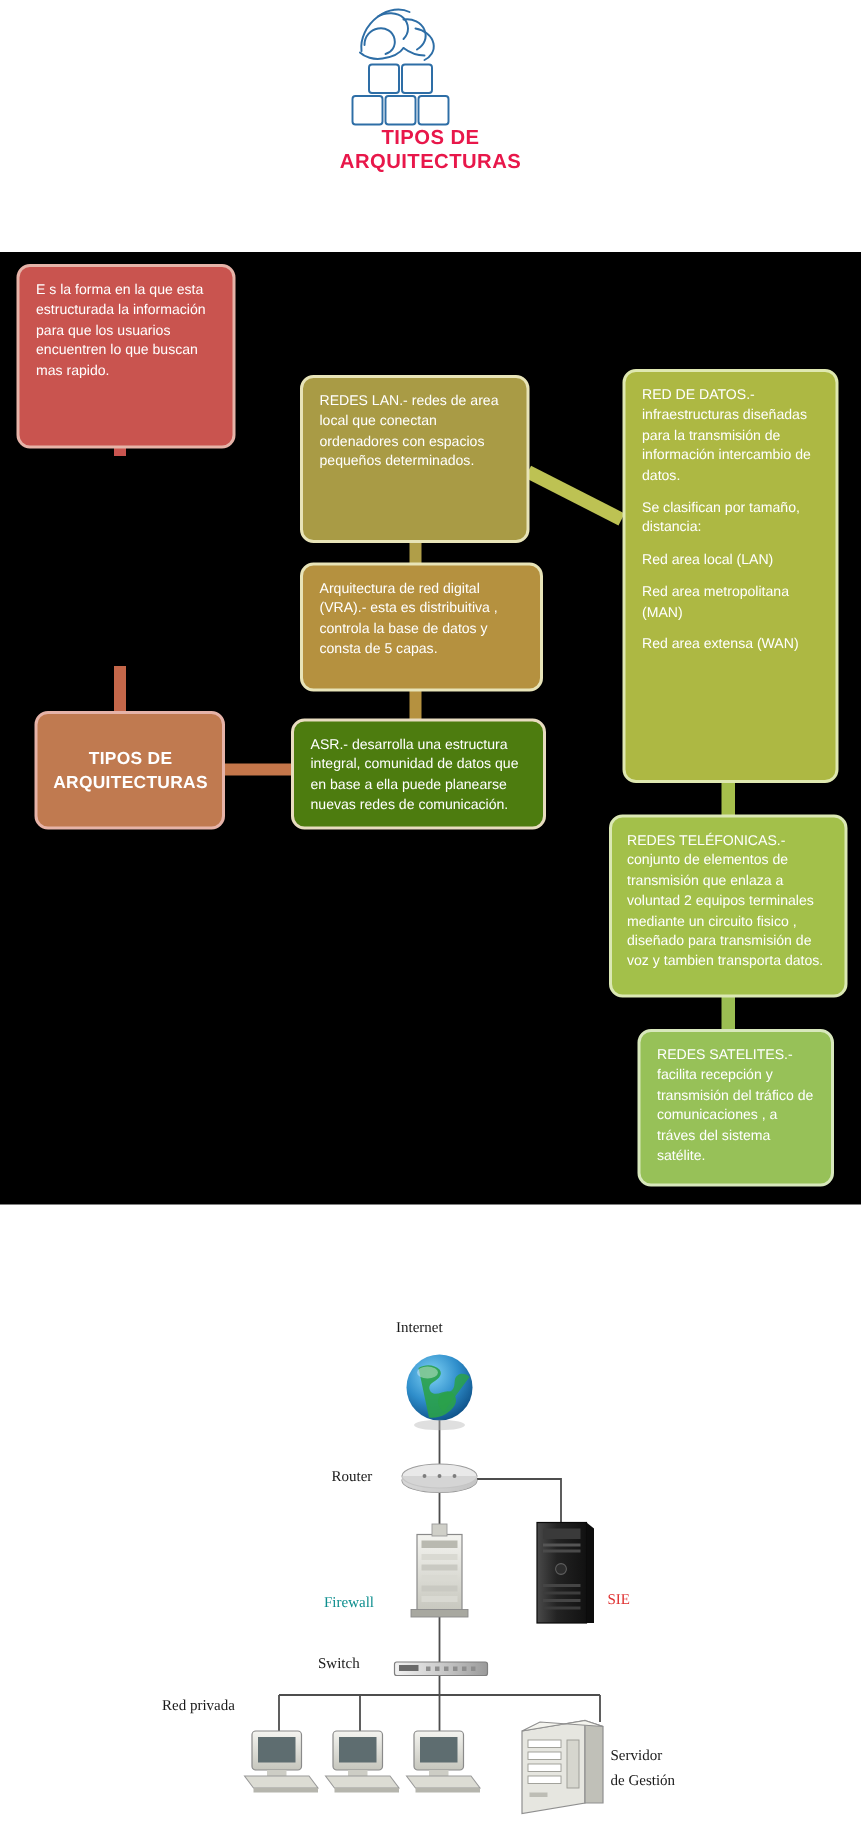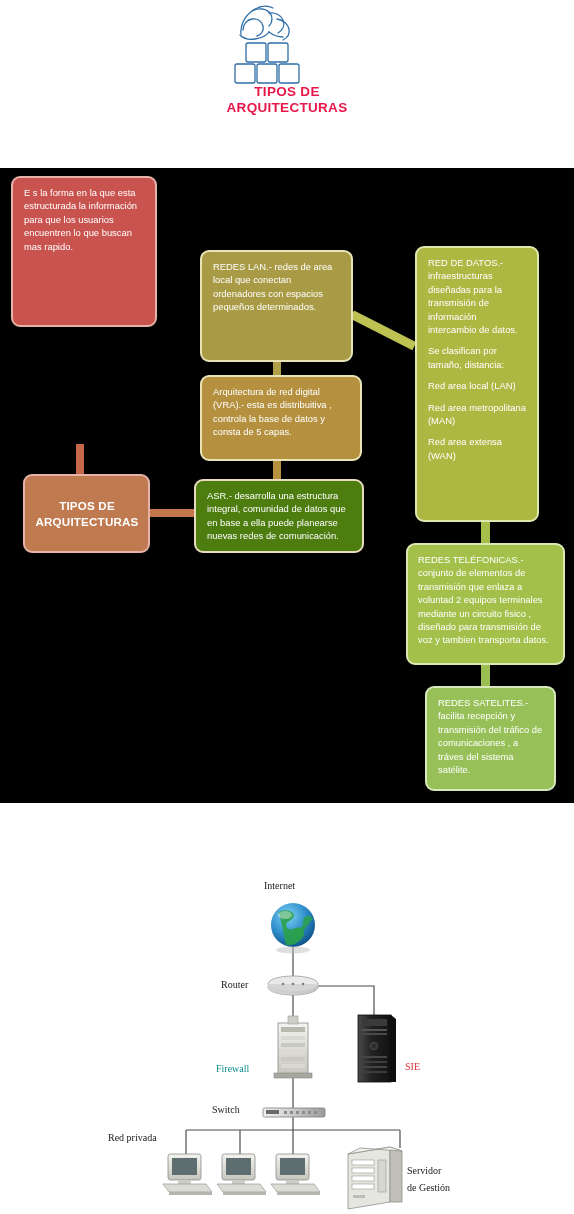--- a/index.html
+++ b/index.html
@@ -86,21 +86,21 @@
 
   <div class="conn" style="left:273px; top:290px; width:8px; height:22px; background:#b5913f;"></div>
 
   <div class="conn" style="left:352px; top:142px; width:70px; height:9px; background:#bdc253;
               transform-origin:0 50%; transform:rotate(27deg);"></div>
 
   <div class="conn" style="left:481px; top:352px; width:9px; height:26px; background:#a6bf4b;"></div>
 
   <div class="conn" style="left:481px; top:495px; width:9px; height:26px; background:#9bbe52;"></div>
 
-  <div class="node" style="left:11px; top:8px; width:146px; height:151px; background:#c9544f; border:2px solid #e6b3a8;">
+  <div class="node" style="left:11px; top:8px; width:146px; height:123px; background:#c9544f; border:2px solid #e6b3a8;">
     <p>E s la forma en la que esta estructurada  la información  para que los usuarios encuentren lo que  buscan mas rapido.</p>
   </div>
 
 
   <div class="node ctr" style="left:23px; top:306px; width:127px; height:79px; background:#c07a50; border:2px solid #e6b3a8;">
     <div class="inner">
       <span>TIPOS DE</span><br>
       <span>ARQUITECTURAS</span>
     </div>
   </div>
@@ -110,21 +110,21 @@
   </div>
 
   <div class="node" style="left:200px; top:207px; width:162px; height:86px; background:#b5913f; border:2px solid #e8e4b8;">
     <p>Arquitectura de red digital (VRA).- esta es distribuitiva , controla la base de datos y consta de 5 capas.</p>
   </div>
 
   <div class="node" style="left:194px; top:311px; width:170px; height:74px; background:#4d7c0f; border:2px solid #e8dcc0;">
     <p>ASR.- desarrolla una estructura integral, comunidad de datos que en base a ella puede  planearse nuevas redes de comunicación.</p>
   </div>
 
-  <div class="node" style="left:415px; top:78px; width:124px; height:276px; background:#adb843; border:2px solid #dfe8b0;">
+  <div class="node" style="left:415px; top:78px; width:144px; height:276px; background:#adb843; border:2px solid #dfe8b0;">
     <p>RED DE DATOS.- infraestructuras diseñadas para la transmisión  de información intercambio de datos.</p>
     <p>Se clasifican por tamaño, distancia:</p>
     <p>Red area local (LAN)</p>
     <p>Red area metropolitana (MAN)</p>
     <p>Red area extensa (WAN)</p>
   </div>
 
   <div class="node" style="left:406px; top:375px; width:159px; height:122px; background:#a3c04a; border:2px solid #dbe8b4;padding-left:10px;">
     <p>REDES TELÉFONICAS.- conjunto  de elementos de transmisión  que enlaza a voluntad 2 equipos terminales mediante un circuito fisico , diseñado para transmisión de  voz y tambien transporta datos.</p>
   </div>

